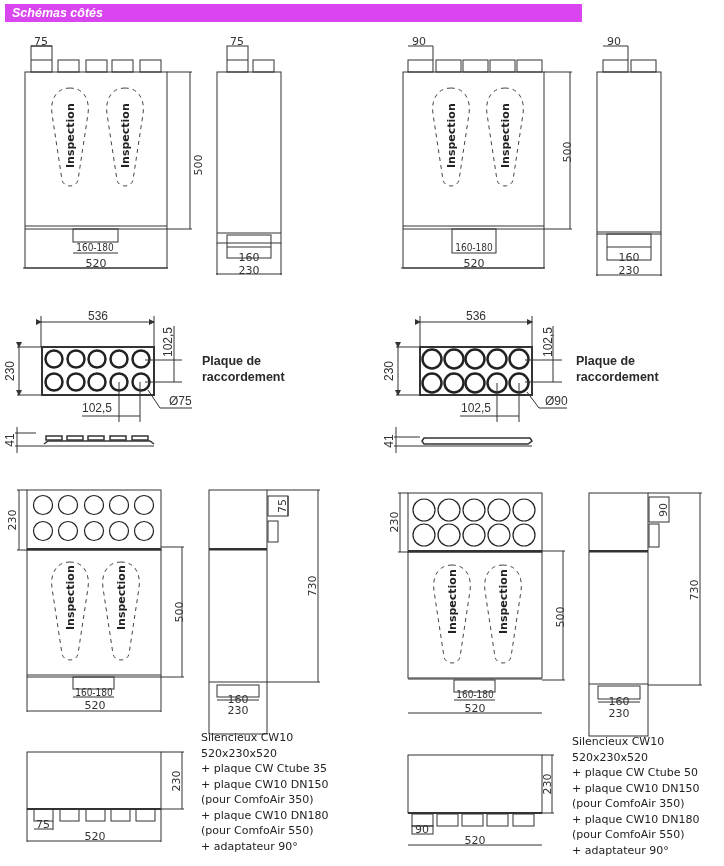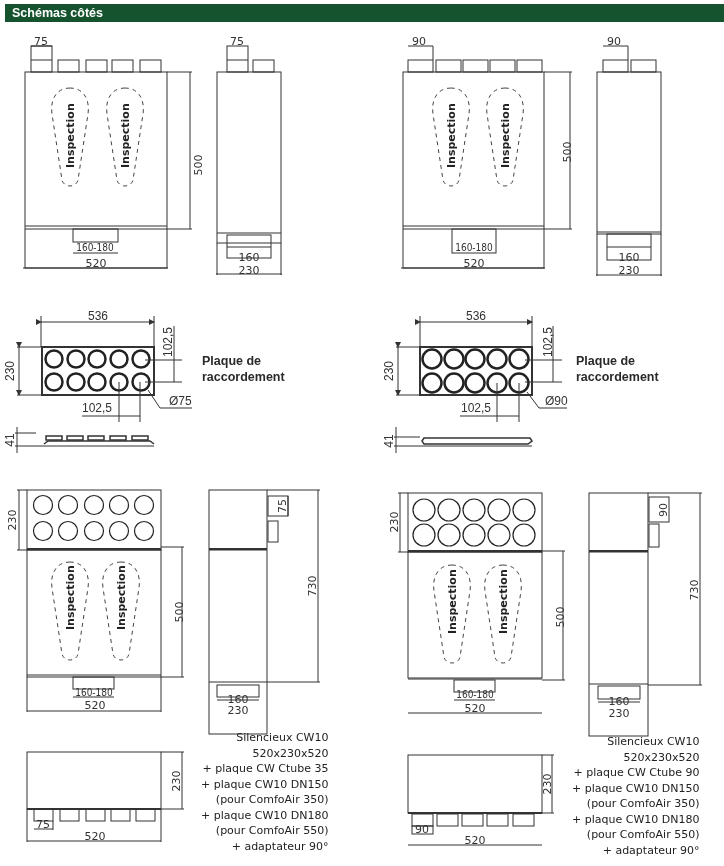--- a/index.html
+++ b/index.html
@@ -1,25 +1,25 @@
 <!DOCTYPE html>
 <html><head>
 <meta charset="utf-8">
 <style>
   html, body { margin:0; padding:0; background:#fff; }
   body { width:724px; height:866px; position:relative; overflow:hidden; font-family:"Liberation Sans", sans-serif; }
-  .header { position:absolute; left:5px; top:4px; width:719px; height:18px; background:#14532d; }
+  .header { position:absolute; left:5px; top:4px; width:577px; height:18px; background:#d946ef;font-style:italic; }
   .header span { position:absolute; left:7px; top:2px; color:#fff; font-weight:bold; font-size:12.5px; font-family:"Liberation Sans", sans-serif; }
   svg { position:absolute; left:0; top:0; }
   .dim { font-family:"DejaVu Sans", sans-serif; font-size:11px; fill:#333; }
   .dimc { font-family:"DejaVu Sans Condensed","DejaVu Sans", sans-serif; font-size:10px; fill:#333; }
   .lbl { font-family:"Liberation Sans", sans-serif; font-size:12.5px; font-weight:bold; fill:#2a2a2a; }
   .plbl { font-family:"Liberation Sans", sans-serif; font-size:12px; fill:#333; }
   .insp { font-family:"DejaVu Sans", sans-serif; font-size:11px; font-weight:bold; fill:#222; }
-  .desc { position:absolute; font-family:"DejaVu Sans", sans-serif; font-size:11px; line-height:15.5px; color:#222;text-align:right; }
+  .desc { position:absolute; font-family:"DejaVu Sans", sans-serif; font-size:11px; line-height:15.5px; color:#222; }
   .desc div { white-space:nowrap; }
 </style>
 </head>
 <body>
 
 <div class="header">
   <span>Schémas côtés</span>
 </div>
 
 <svg width="724" height="866" viewBox="0 0 724 866" fill="none" stroke="#333" stroke-width="1">
@@ -391,19 +391,19 @@
   <div>+ plaque CW10 DN150</div>
   <div>(pour ComfoAir 350)</div>
   <div>+ plaque CW10 DN180</div>
   <div>(pour ComfoAir 550)</div>
   <div>+ adaptateur 90°</div>
 </div>
 
 <div class="desc" style="left:572px; top:734px;">
   <div>Silencieux CW10</div>
   <div>520x230x520</div>
-  <div>+ plaque CW Ctube 90</div>
+  <div>+ plaque CW Ctube 50</div>
   <div>+ plaque CW10 DN150</div>
   <div>(pour ComfoAir 350)</div>
   <div>+ plaque CW10 DN180</div>
   <div>(pour ComfoAir 550)</div>
   <div>+ adaptateur 90°</div>
 </div>
 
 </body></html>

